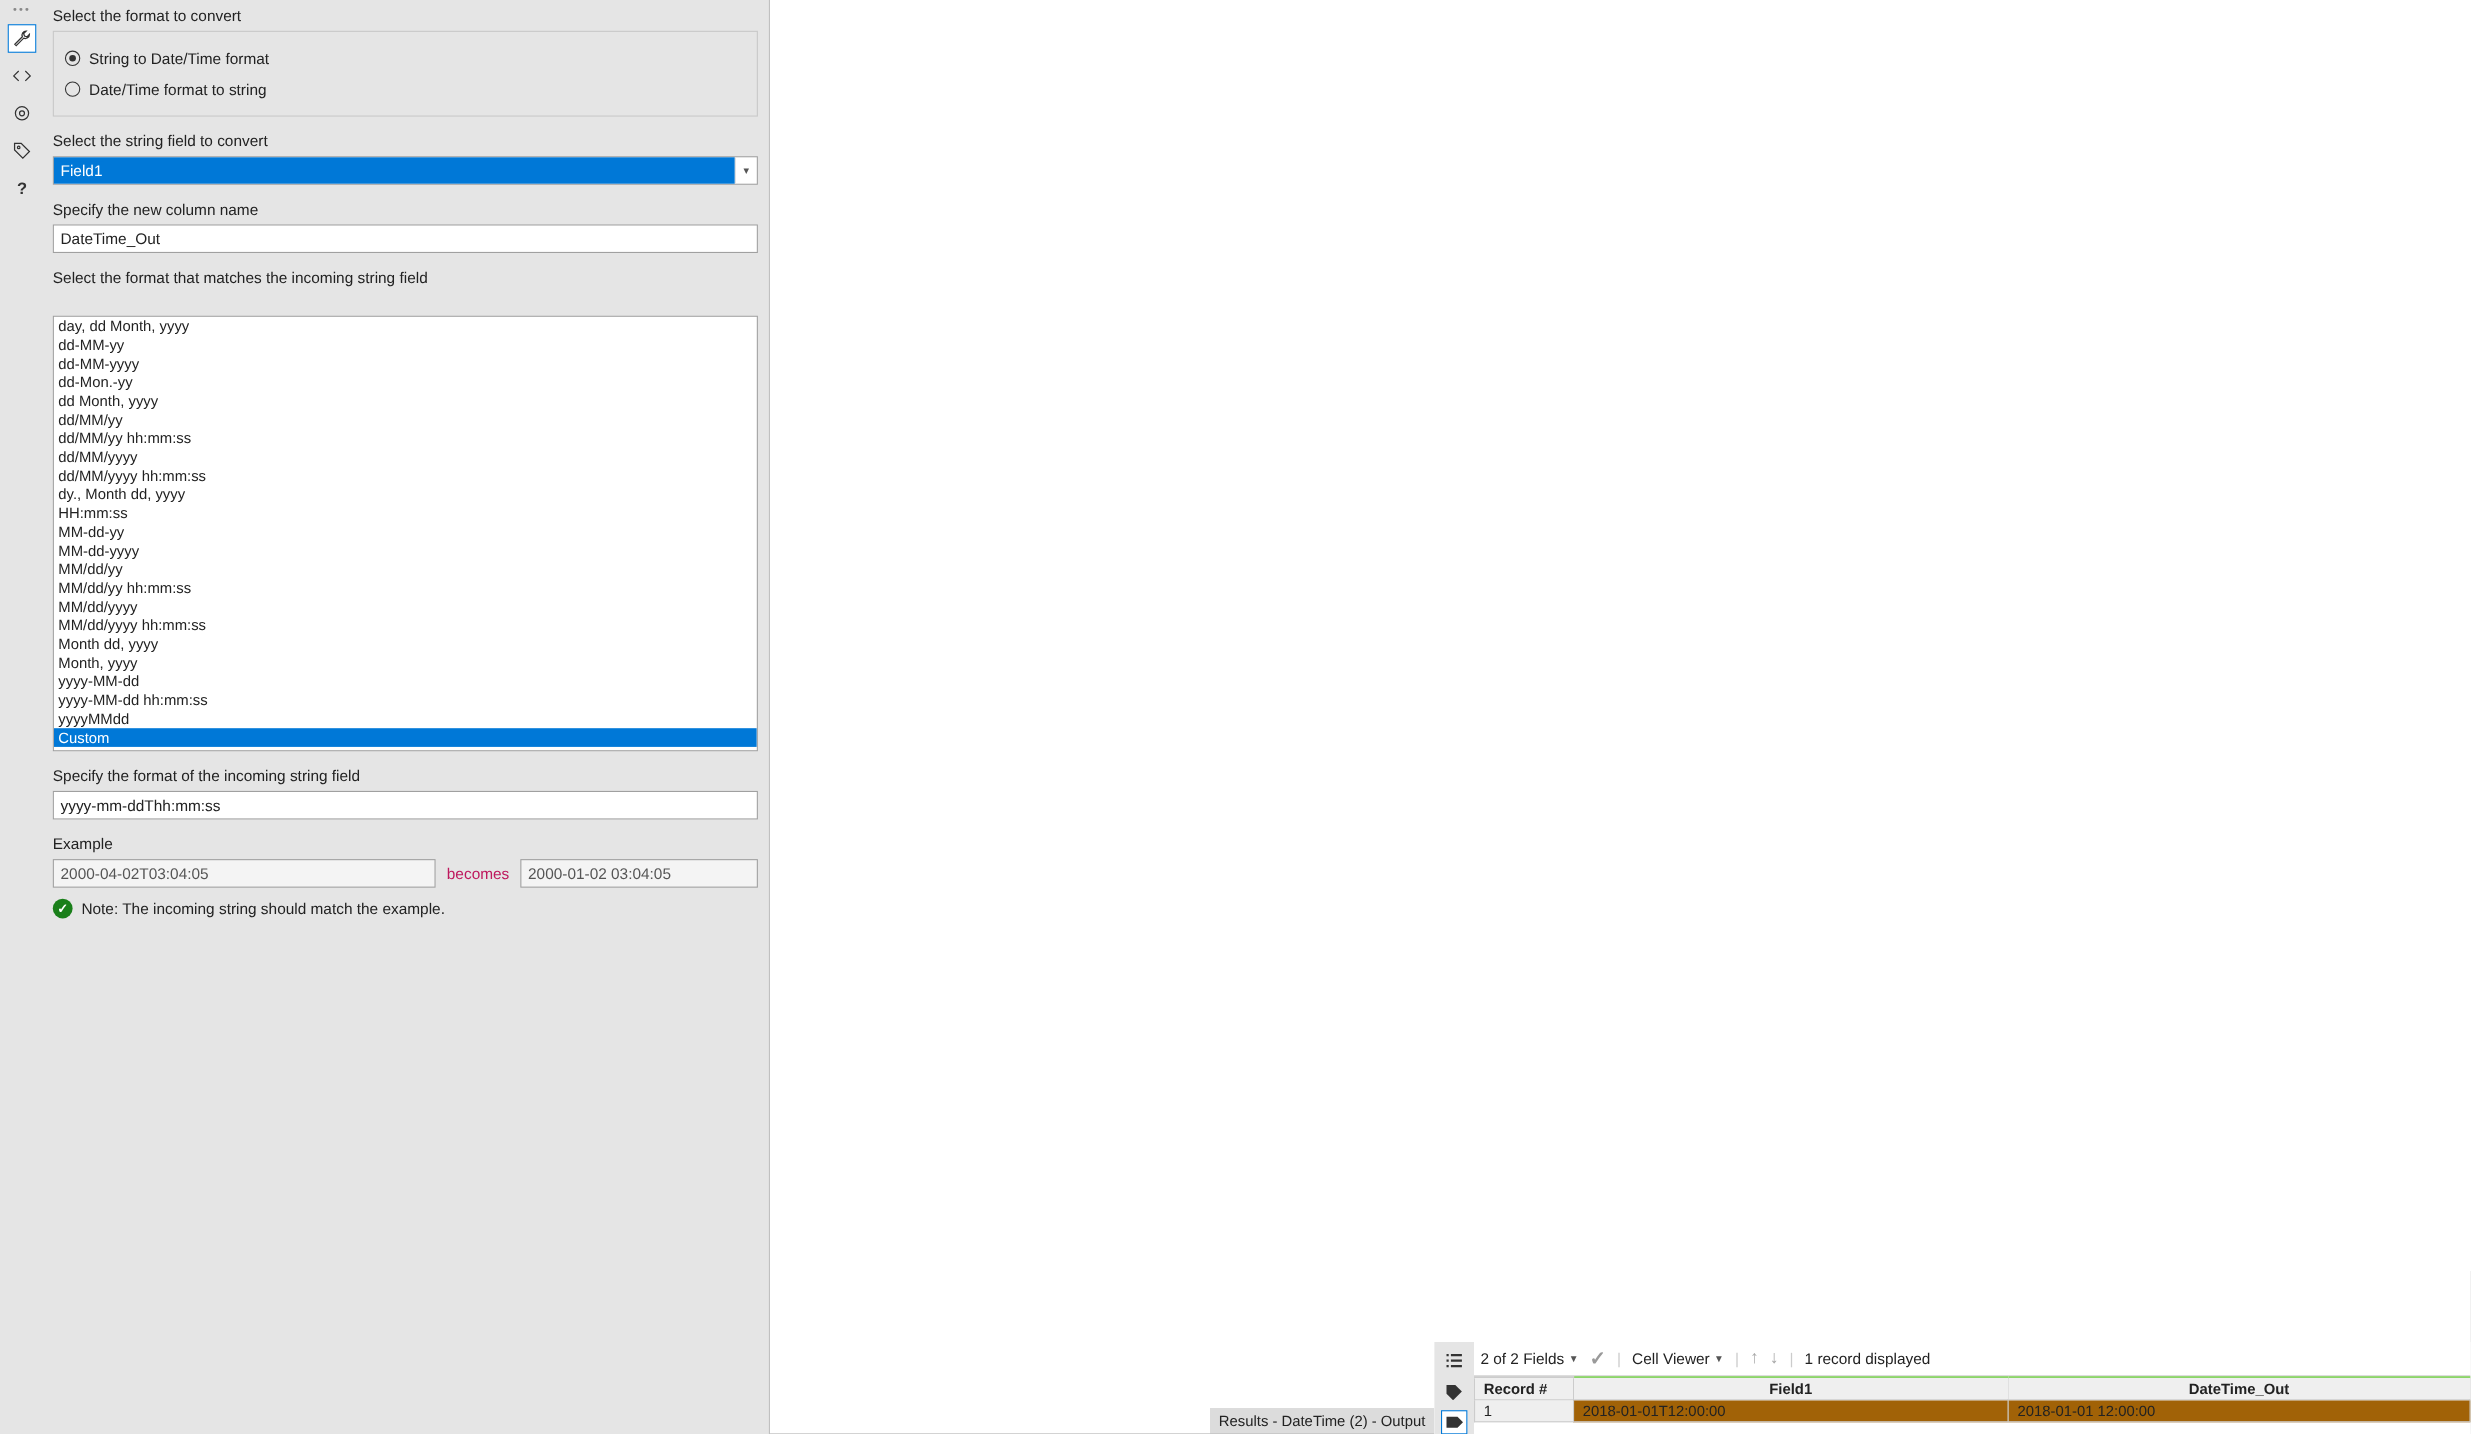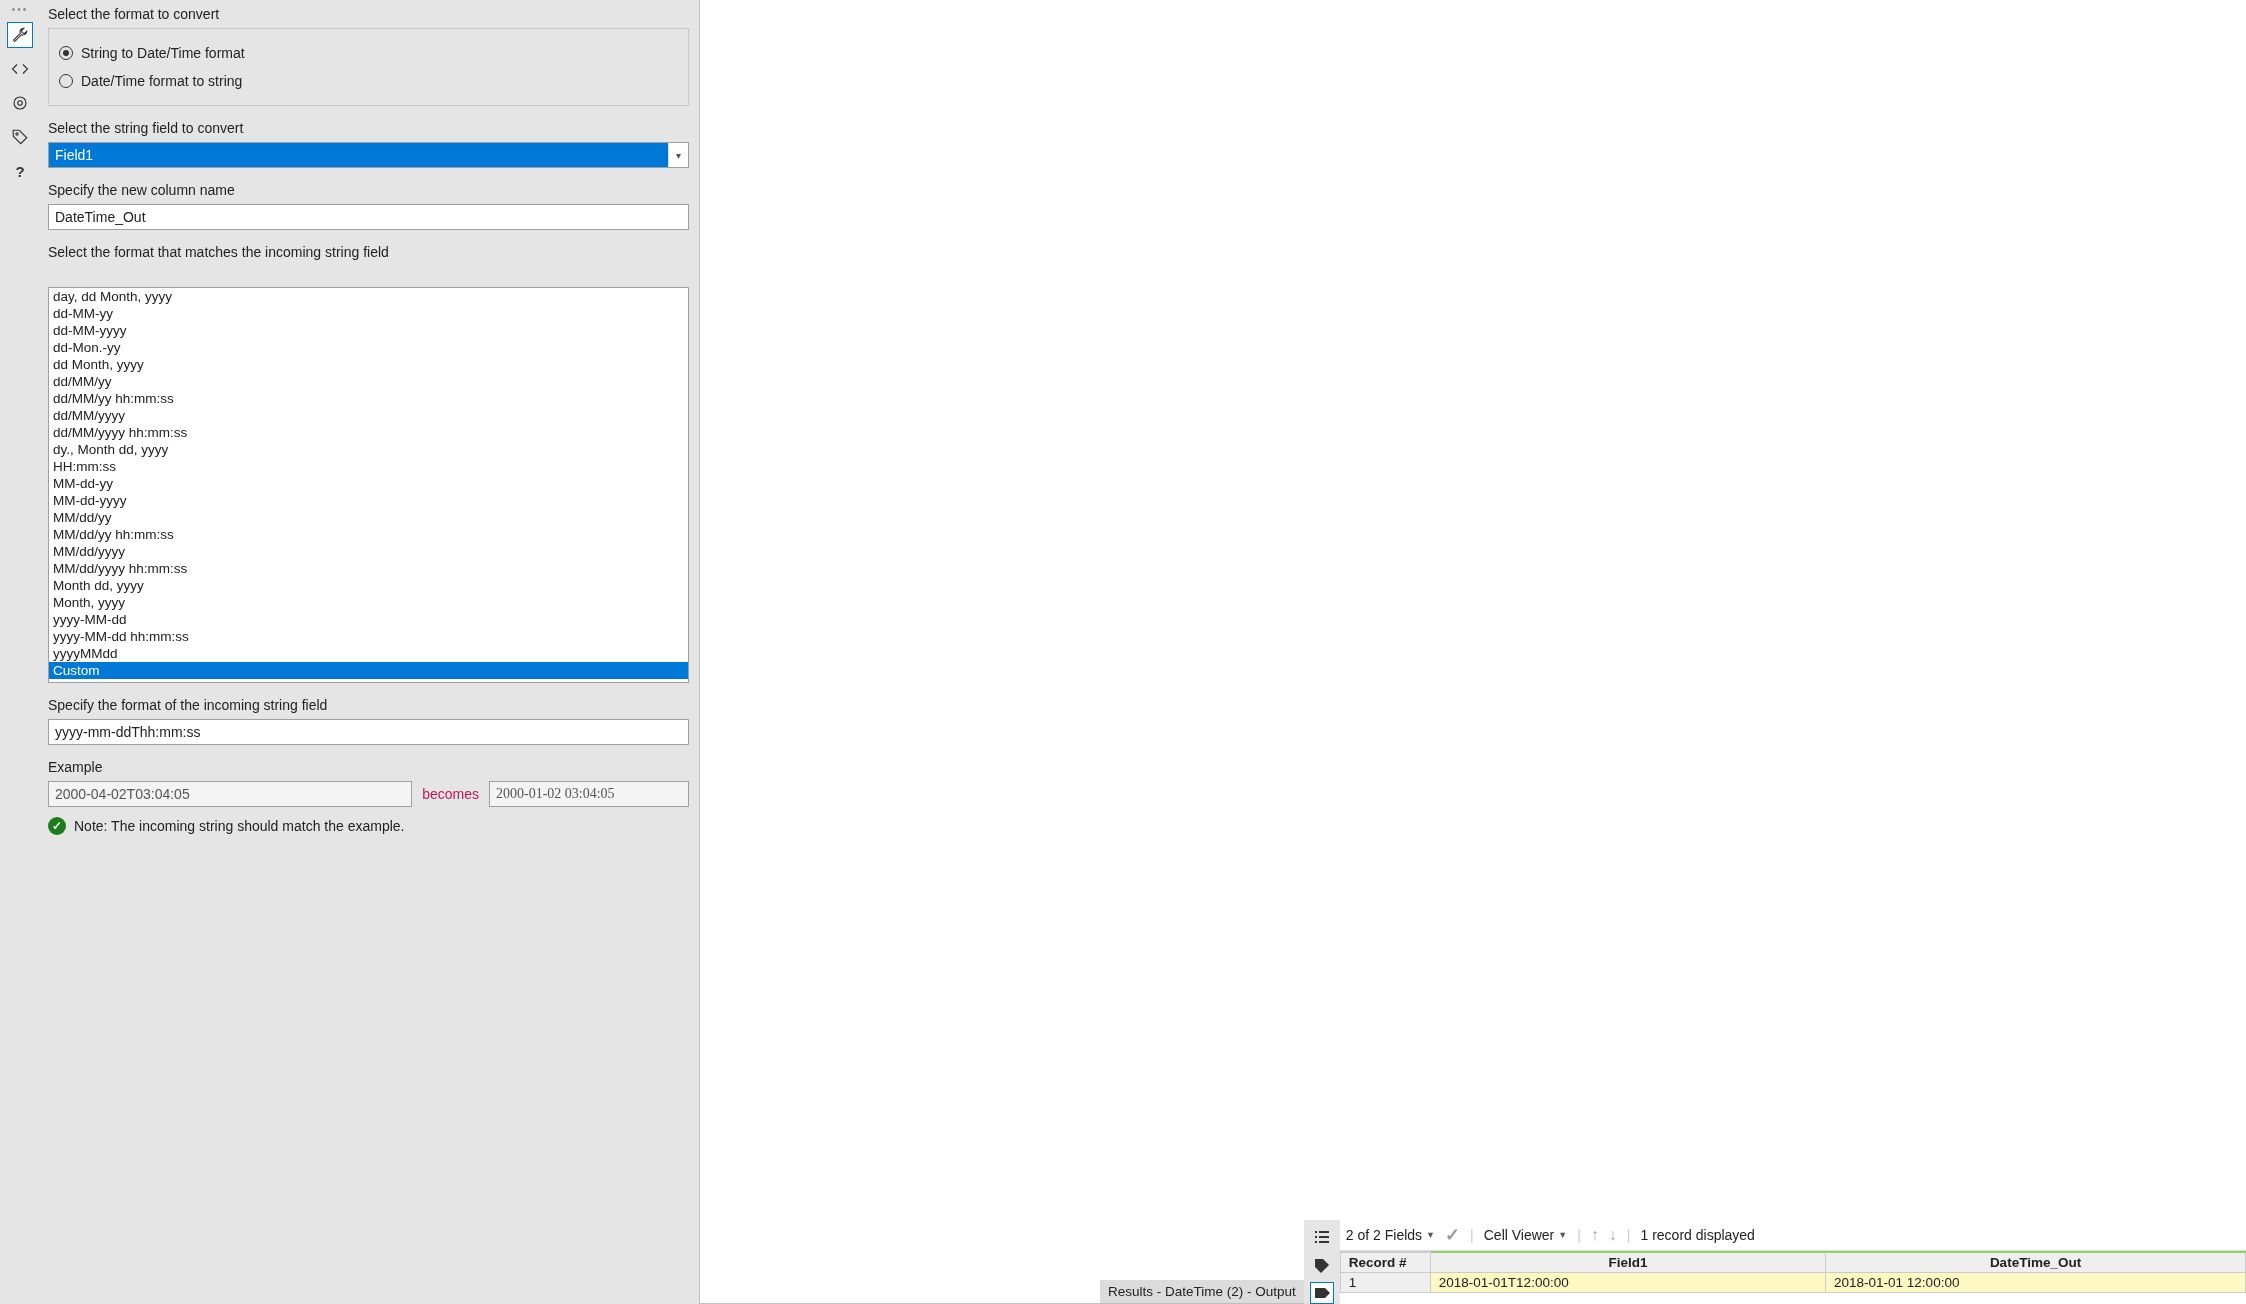--- a/index.html
+++ b/index.html
@@ -111,21 +111,21 @@
   }
   .listbox .item.selected {
     background: #0078d7; color: #fff;
   }
 
   .example-row {
     display: flex; align-items: center; gap: 10px;
   }
   .example-row input { flex: 1; }
   .example-row .becomes { color: #be185d; }
-  .example-row input.half { width: 200px; flex: 0 0 auto; font-family: Liberation Serif, serif; }
+  .example-row input.half { width: 216px; flex: 0 0 auto; }
 
   .note-row {
     display: flex; align-items: center; gap: 8px;
     margin-top: 10px; color: #222;
   }
   .check-circle {
     width: 18px; height: 18px; border-radius: 50%;
     background: #1a7f1a; color: #fff; display: flex; align-items: center; justify-content: center;
     font-size: 12px; font-weight: bold;
   }
@@ -208,21 +208,21 @@
   .res-toolbar .drop { cursor: pointer; display: inline-flex; align-items: center; gap: 4px; }
   .res-toolbar .drop .tri { font-size: 9px; color: #555; }
   .res-toolbar .check { color: #9a9a9a; font-size: 18px; font-weight: bold; }
   .res-toolbar .arrow { color: #aaa; font-size: 16px; }
 
   table.res-grid {
     border-collapse: collapse; width: auto;
   }
   table.res-grid th, table.res-grid td {
     border: 1px solid #ccc; padding: 2px 8px; text-align: left;
-    font-size: 13.5px; background: #fef9c3;
+    font-size: 13.5px; background: #a16207;
   }
   table.res-grid th {
     background: #efefef; font-weight: bold; position: relative;
     border-top: 2px solid #8cd46a;
   }
   table.res-grid th.recnum { border-top: 2px solid #ccc; background: #efefef; width: 90px; }
   table.res-grid td.recnum { background: #efefef; }
   table.res-grid th:first-child { text-align: left; }
   table.res-grid th.center { text-align: center; }
 </style>

